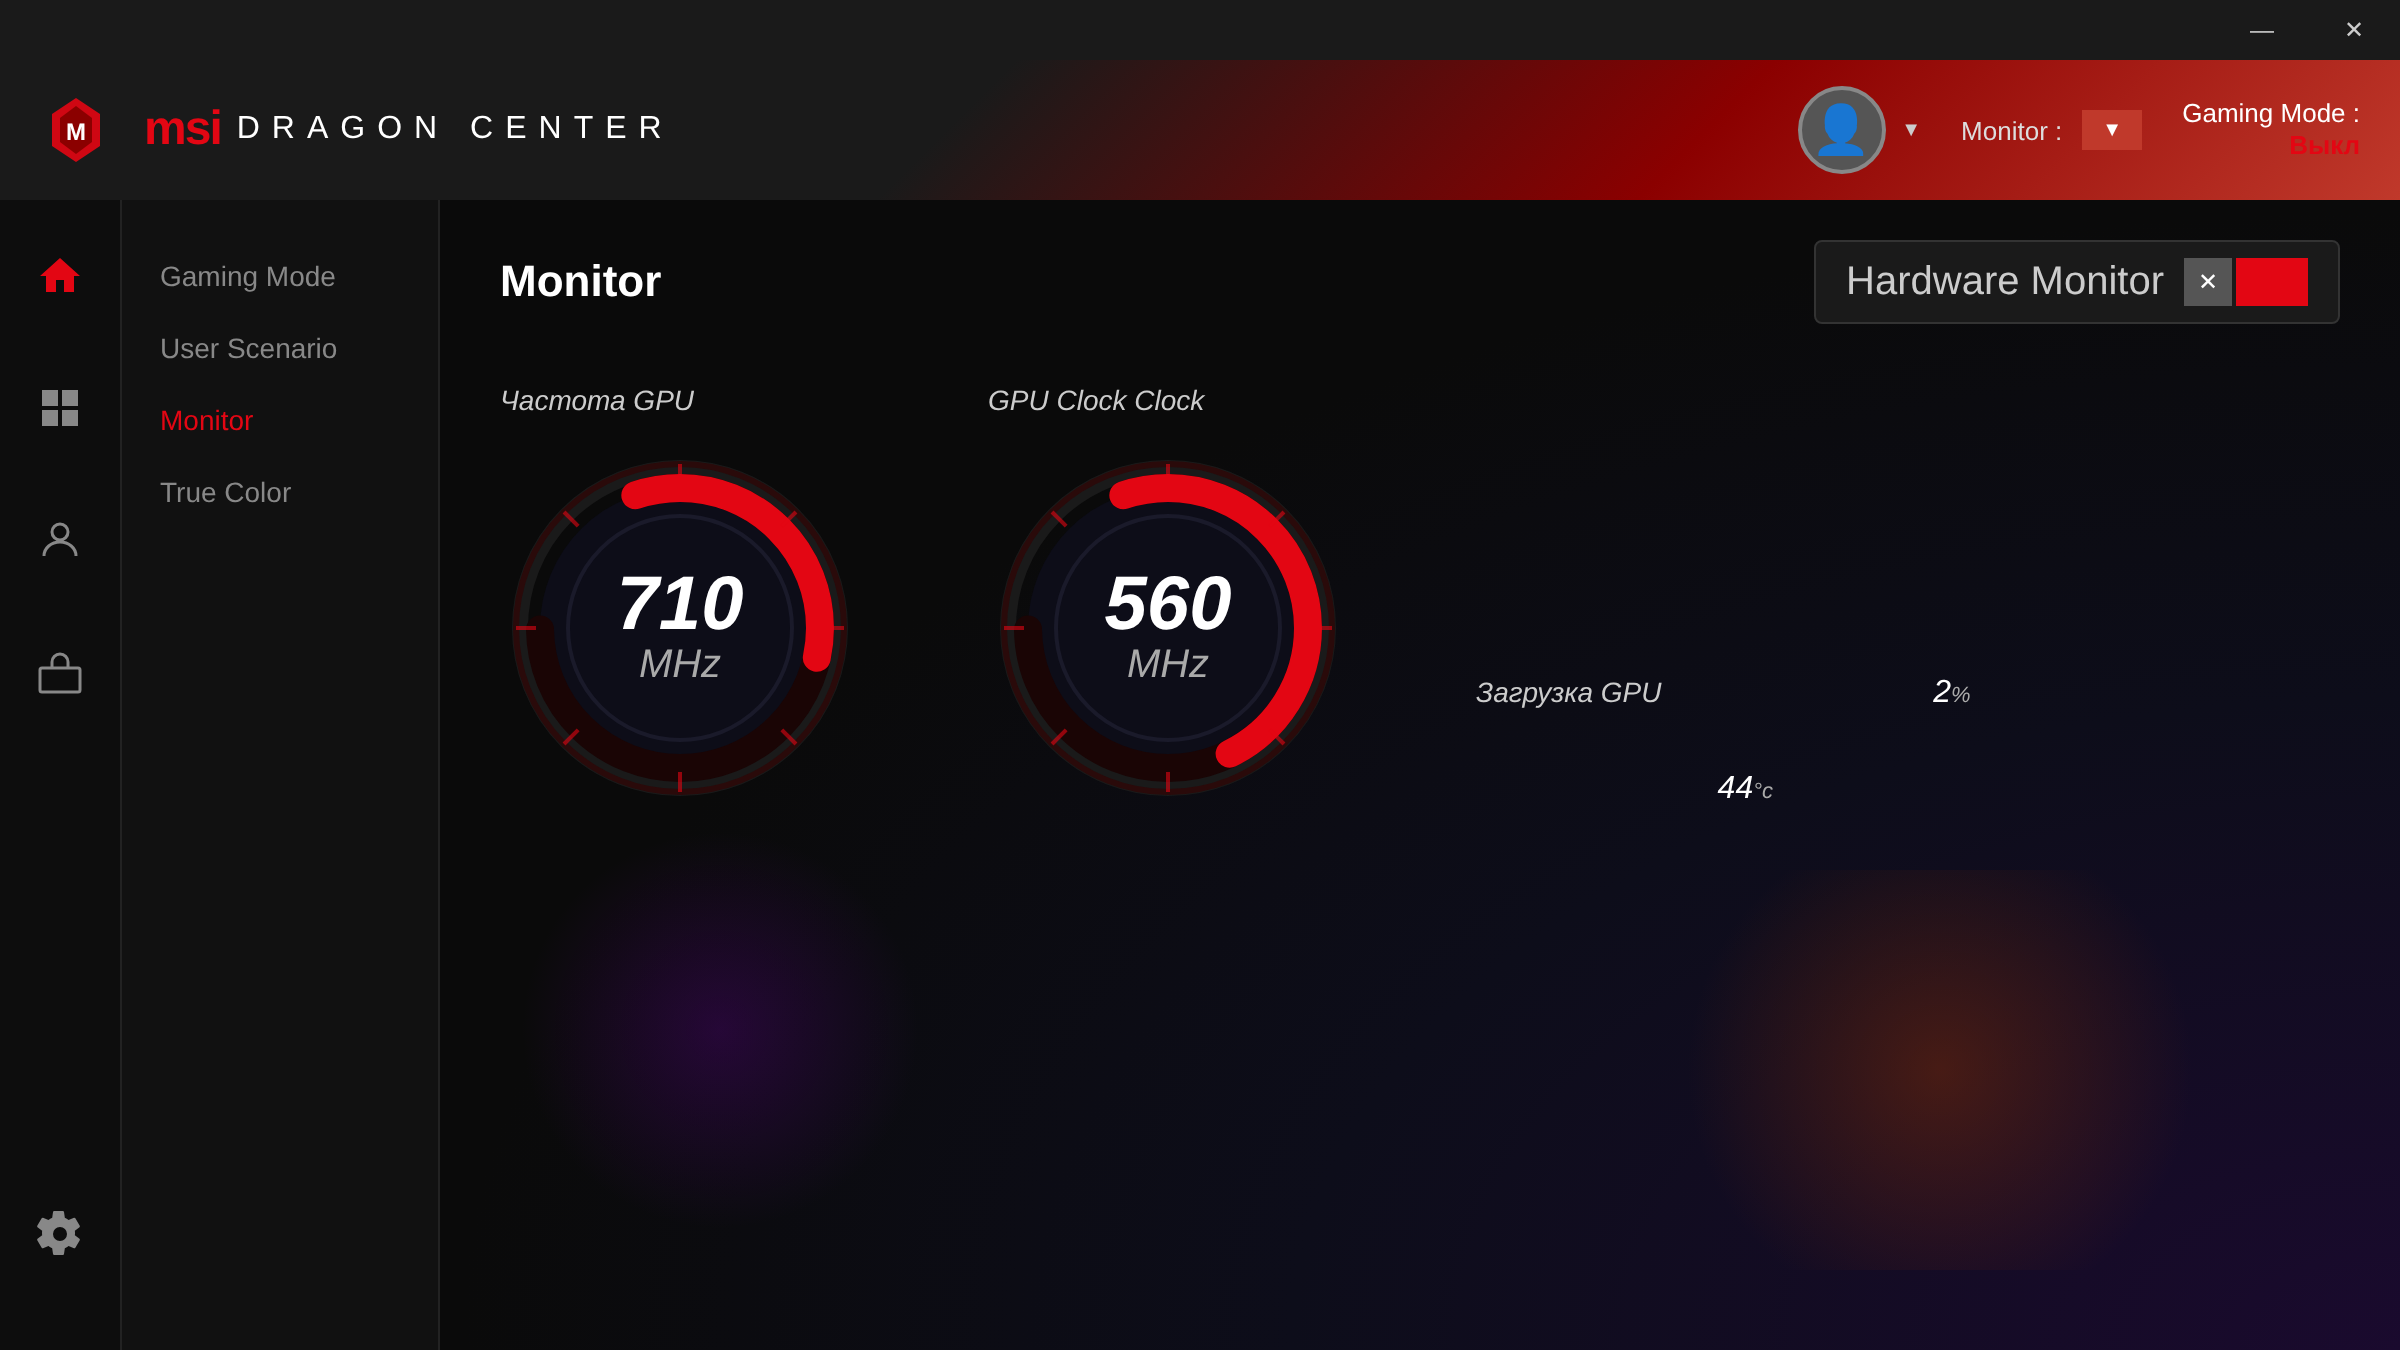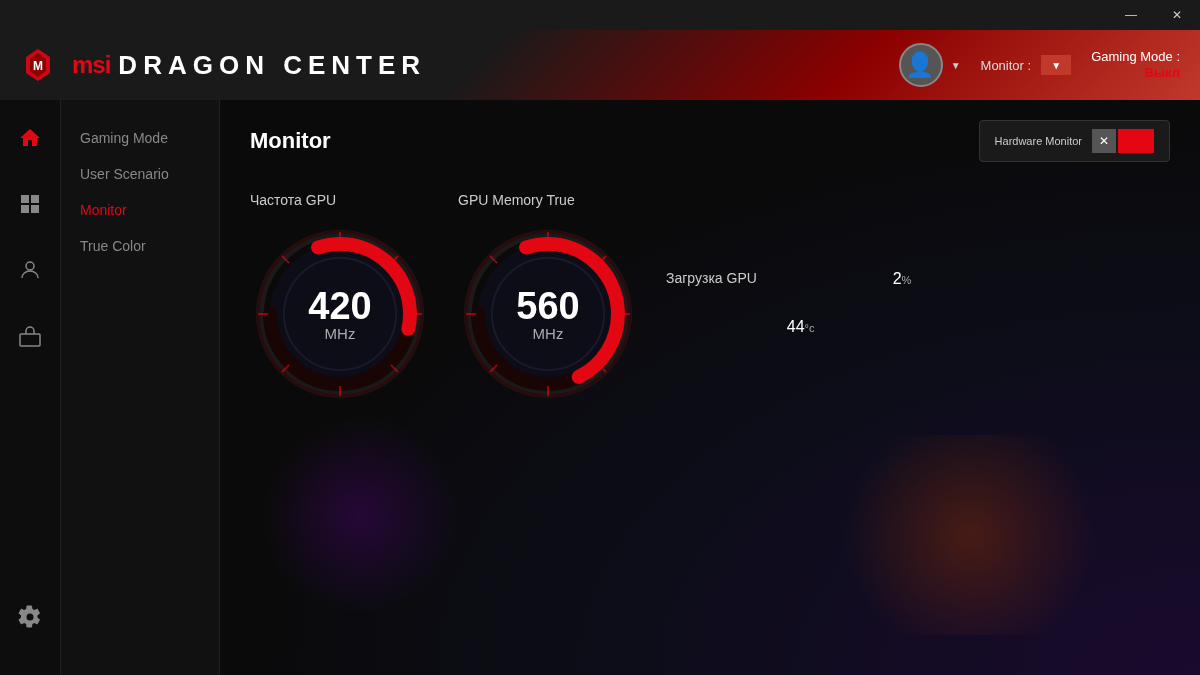--- a/index.html
+++ b/index.html
@@ -51,22 +51,22 @@
       padding-left: 20px;
       gap: 8px;
     }
     .msi-logo {
       color: #e30613;
       font-size: 24px;
       font-weight: 900;
       letter-spacing: -1px;
     }
     .dragon-center-text {
-      font-size: 26px;
-      font-weight: 700;
+      font-size: 16px;
+      font-weight: 400;
       letter-spacing: 6px;
       color: #fff;
       text-transform: uppercase;
     }
     .msi-icon {
       width: 36px;
       height: 36px;
       margin-right: 8px;
     }
 
@@ -232,21 +232,21 @@
     .hardware-monitor-toggle {
       display: flex;
       align-items: center;
       gap: 10px;
       background: #1a1a1a;
       border: 1px solid #333;
       padding: 8px 15px;
       border-radius: 4px;
     }
     .hw-monitor-label {
-      font-size: 11px;
+      font-size: 20px;
       color: #ccc;
     }
     .toggle-switch {
       display: flex;
       align-items: center;
       gap: 2px;
     }
     .toggle-x {
       width: 24px;
       height: 24px;
@@ -262,22 +262,23 @@
       width: 36px;
       height: 24px;
       background: #e30613;
       cursor: pointer;
     }
 
     
     .monitor-widgets {
       display: flex;
       padding: 10px 30px;
-      gap: 28px;
-      align-items: center;
+      gap: 64px;
+      align-items: flex-end;
+      font-style: italic;
     }
 
     
     .gauge-widget {
       display: flex;
       flex-direction: column;
       align-items: center;
       gap: 8px;
     }
     .gauge-label {
@@ -302,21 +303,21 @@
       transform: translate(-50%, -50%);
       text-align: center;
     }
     .gauge-value {
       font-size: 38px;
       font-weight: 700;
       color: #fff;
       line-height: 1;
     }
     .gauge-unit {
-      font-size: 15px;
+      font-size: 20px;
       color: #aaa;
     }
 
     
     .bar-metrics {
       flex: 1;
       display: flex;
       flex-direction: column;
       gap: 30px;
       padding-top: 10px;
@@ -496,28 +497,28 @@
             <line x1="90" y1="8" x2="90" y2="18" transform="rotate(45 90 90)"></line>
             <line x1="90" y1="8" x2="90" y2="18" transform="rotate(90 90 90)"></line>
             <line x1="90" y1="8" x2="90" y2="18" transform="rotate(135 90 90)"></line>
             <line x1="90" y1="8" x2="90" y2="18" transform="rotate(180 90 90)"></line>
             <line x1="90" y1="8" x2="90" y2="18" transform="rotate(225 90 90)"></line>
             <line x1="90" y1="8" x2="90" y2="18" transform="rotate(270 90 90)"></line>
             <line x1="90" y1="8" x2="90" y2="18" transform="rotate(315 90 90)"></line>
           </g>
         </svg>
         <div class="gauge-center">
-          <div class="gauge-value">420</div>
+          <div class="gauge-value">710</div>
           <div class="gauge-unit">MHz</div>
         </div>
       </div>
     </div>
 
     <div class="gauge-widget">
-      <div class="gauge-label">GPU Memory True</div>
+      <div class="gauge-label">GPU Clock Clock</div>
       <div class="gauge-container">
         <svg class="gauge-svg" viewBox="0 0 180 180">
           <circle cx="90" cy="90" r="80" fill="none" stroke="#1a1a1a" stroke-width="8"></circle>
           <circle cx="90" cy="90" r="70" fill="#0d0d18"></circle>
           <circle cx="90" cy="90" r="82" fill="none" stroke="#2a0a0a" stroke-width="3"></circle>
 
           <circle cx="90" cy="90" r="70" fill="none" stroke="#1a0505" stroke-width="14" stroke-dasharray="351 88" stroke-dashoffset="132" stroke-linecap="round"></circle>
 
           <circle cx="90" cy="90" r="70" fill="none" stroke="#e30613" stroke-width="14" stroke-dasharray="210 229" stroke-dashoffset="132" stroke-linecap="round"></circle>
           <circle cx="90" cy="90" r="56" fill="#0d0d18"></circle>

